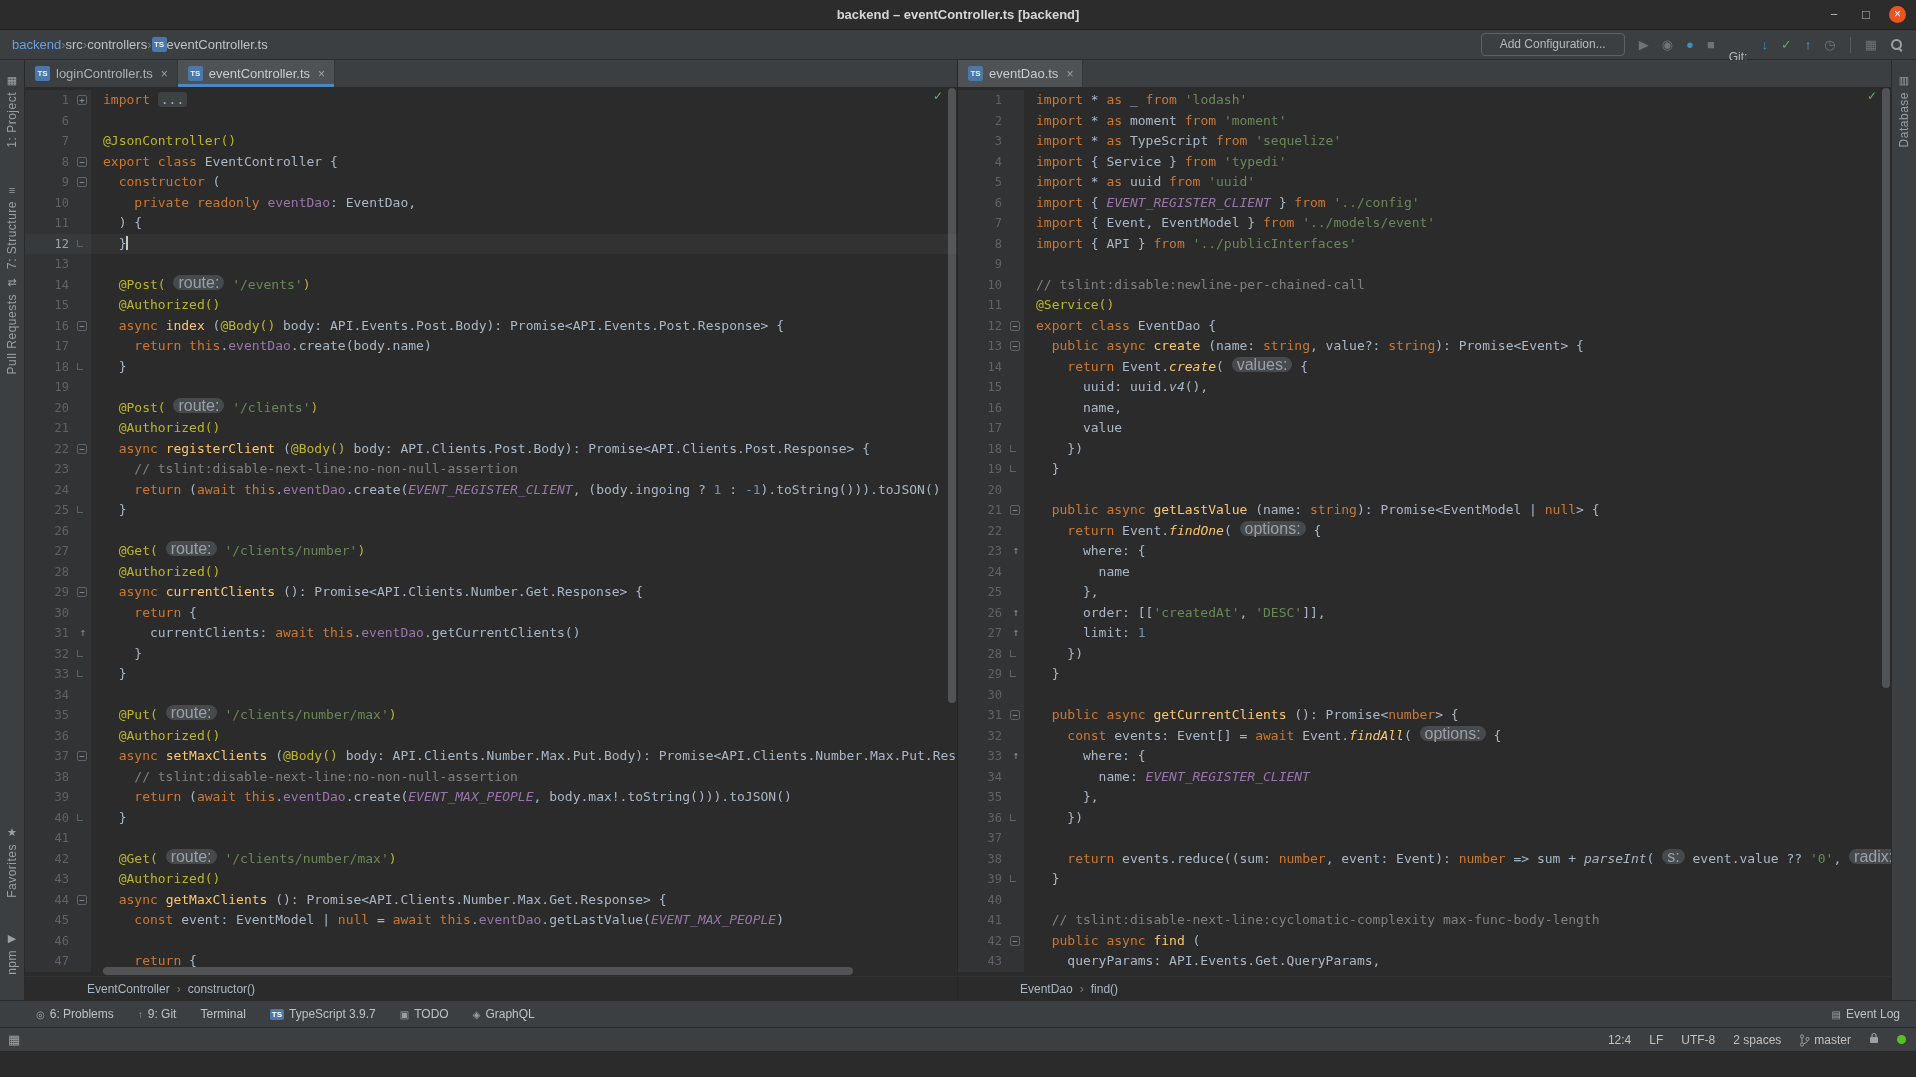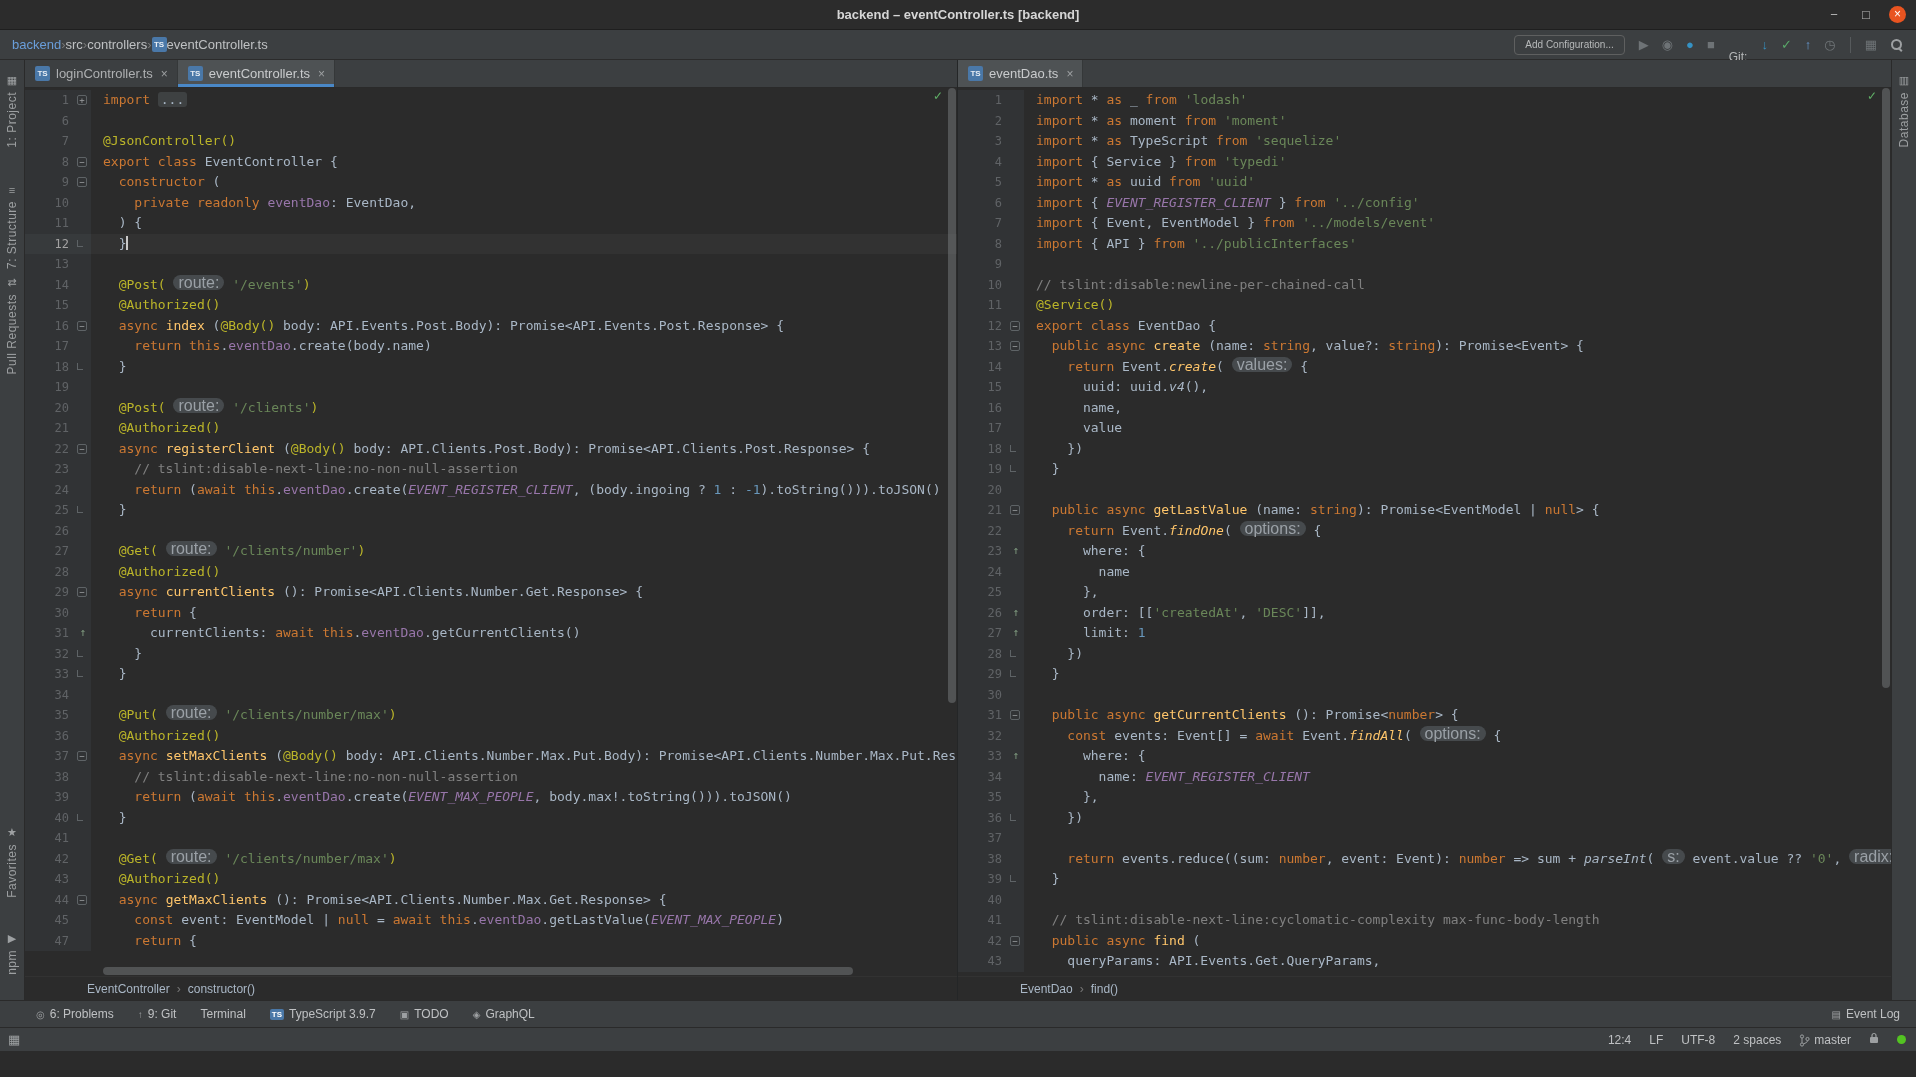--- a/index.html
+++ b/index.html
@@ -20,21 +20,21 @@
              font-size: 13px; border-bottom: 1px solid #353839; }
   .menu-item { padding: 0 9px; }
 
   
   .navbar { height: 30px; background: #3c3f41; border-bottom: 1px solid #2b2b2b;
             display: flex; align-items: center; padding: 0 12px; }
   .breadcrumb { display: flex; align-items: center; font-size: 13px; }
   .bc-root { color: var(--c-breadcrumb_root, #6A9EDA); }
   .bc-sep { color: #777; }
   .nav-right { margin-left: auto; display: flex; align-items: center; gap: 14px; }
-  .add-config { border: 1px solid #5f6060; border-radius: 4px; padding: 3px 10px 4px; font-size: 10px; color: #b7b9ba; text-align: center; }
+  .add-config { border: 1px solid #5f6060; border-radius: 4px; padding: 3px 18px 4px; font-size: 12px; color: #b7b9ba; text-align: center; }
   .nav-icons { display: flex; gap: 13px; align-items: center; font-size: 13px; }
   .nicon { line-height: 1; }
   .ic-dim { color: #6e7376; }
   .ic-blue { color: var(--c-git_update, #3592C4); }
   .ic-green { color: var(--c-git_commit, #59A869); }
   .ic-teal { color: #6A9EDA; }
   .git-label { font-size: 12px; color: #b7b9ba; margin-top: 24px; }
   .vsep { width: 1px; height: 16px; background: #565a5c; }
   .i-search { position: relative; display: inline-block; width: 14px; height: 14px; }
   .i-search::before { content: ""; position: absolute; left: 1px; top: 1px; width: 7px; height: 7px;
@@ -252,20 +252,21 @@
               <div class="row"><div class="gut"><span class="num">36</span></div><div class="code"><span class="sy-t">  </span><span class="sy-d">@Authorized()</span></div></div>
               <div class="row"><div class="gut"><span class="num">37</span><span class="fm">−</span></div><div class="code"><span class="sy-t">  </span><span class="sy-k">async </span><span class="sy-m">setMaxClients</span><span class="sy-t"> (</span><span class="sy-d">@Body()</span><span class="sy-t"> body: API.Clients.Number.Max.Put.Body): Promise&lt;API.Clients.Number.Max.Put.Response&gt; {</span></div></div>
               <div class="row"><div class="gut"><span class="num">38</span></div><div class="code"><span class="sy-t">    </span><span class="sy-c">// tslint:disable-next-line:no-non-null-assertion</span></div></div>
               <div class="row"><div class="gut"><span class="num">39</span></div><div class="code"><span class="sy-t">    </span><span class="sy-k">return</span><span class="sy-t"> (</span><span class="sy-k">await this</span><span class="sy-t">.</span><span class="sy-f">eventDao</span><span class="sy-t">.create(</span><span class="sy-kc">EVENT_MAX_PEOPLE</span><span class="sy-t">, body.max!.toString())).toJSON()</span></div></div>
               <div class="row"><div class="gut"><span class="num">40</span><span class="fe"></span></div><div class="code"><span class="sy-t">  }</span></div></div>
               <div class="row"><div class="gut"><span class="num">41</span></div><div class="code"></div></div>
               <div class="row"><div class="gut"><span class="num">42</span></div><div class="code"><span class="sy-t">  </span><span class="sy-d">@Get(</span><span class="sy-t"> </span><span class="sy-h">route:</span><span class="sy-t"> </span><span class="sy-s">'/clients/number/max'</span><span class="sy-d">)</span></div></div>
               <div class="row"><div class="gut"><span class="num">43</span></div><div class="code"><span class="sy-t">  </span><span class="sy-d">@Authorized()</span></div></div>
               <div class="row"><div class="gut"><span class="num">44</span><span class="fm">−</span></div><div class="code"><span class="sy-t">  </span><span class="sy-k">async </span><span class="sy-m">getMaxClients</span><span class="sy-t"> (): Promise&lt;API.Clients.Number.Max.Get.Response&gt; {</span></div></div>
               <div class="row"><div class="gut"><span class="num">45</span></div><div class="code"><span class="sy-t">    </span><span class="sy-k">const</span><span class="sy-t"> event: EventModel | </span><span class="sy-k">null</span><span class="sy-t"> = </span><span class="sy-k">await this</span><span class="sy-t">.</span><span class="sy-f">eventDao</span><span class="sy-t">.getLastValue(</span><span class="sy-kc">EVENT_MAX_PEOPLE</span><span class="sy-t">)</span></div></div>
+              <div class="row"><div class="gut"><span class="num">46</span></div><div class="code"></div></div>
               <div class="row"><div class="gut"><span class="num">47</span></div><div class="code"><span class="sy-t">    </span><span class="sy-k">return</span><span class="sy-t"> {</span></div></div>
             </div>
           <span class="inspect-ok">✓</span>
           <div class="vscroll vs-l"></div>
           <div class="hscroll"></div>
         </div>
         <div class="pane-crumb">
             <span class="crumb-item">EventController</span>
             <span class="bc-sep">›</span>
             <span class="crumb-item">constructor()</span>

